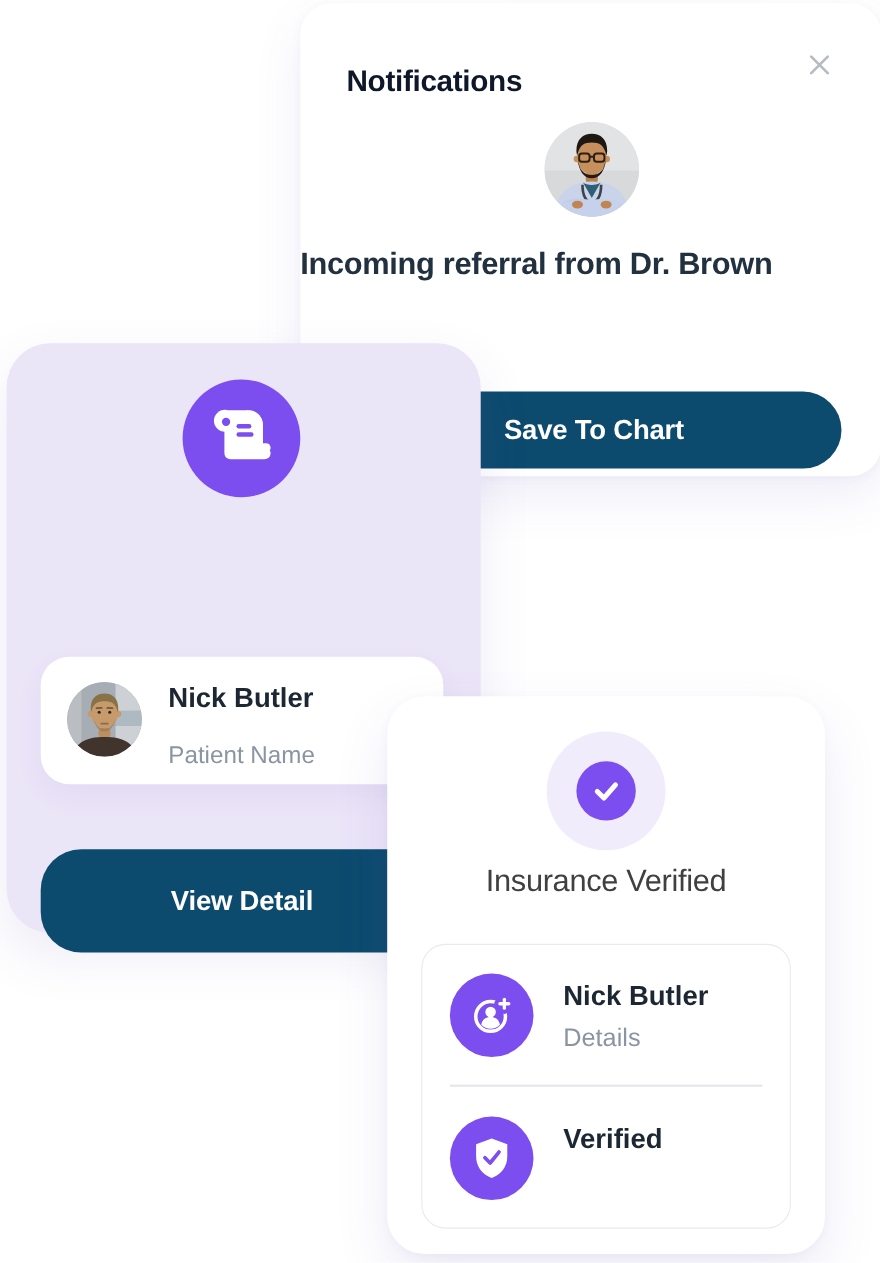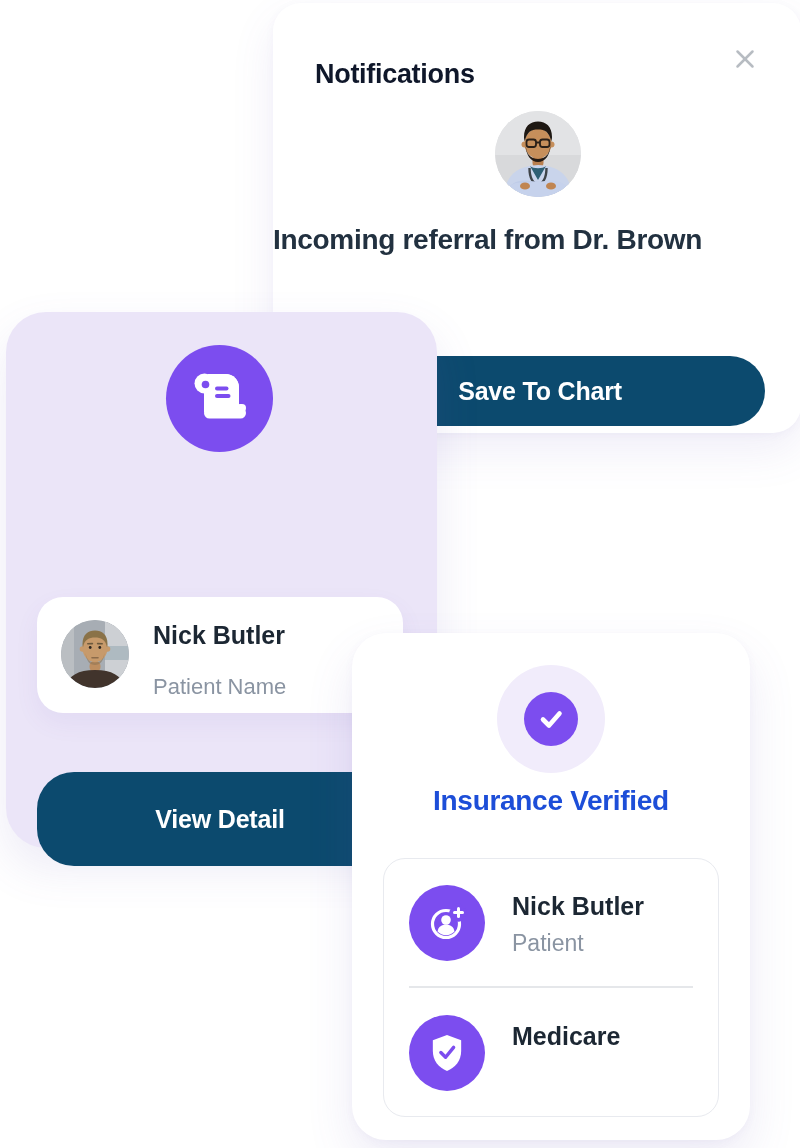--- a/index.html
+++ b/index.html
@@ -84,21 +84,21 @@
   .ins-badge-outer{
     position:absolute;left:145px;top:32px;width:108px;height:108px;border-radius:50%;
     background:#F1ECFB;display:flex;align-items:center;justify-content:center;
   }
   .ins-badge-inner{
     width:54px;height:54px;border-radius:50%;background:#7C4DEF;
     display:flex;align-items:center;justify-content:center;
   }
   .ins-title{
     position:absolute;left:0;top:152px;width:100%;text-align:center;
-    font-size:28px;font-weight:700;color:#1d4ed8;letter-spacing:-0.3px;
+    font-size:28px;font-weight:400;color:#404040;letter-spacing:-0.3px;
   }
   .ins-box{
     position:absolute;left:31px;top:225px;width:334px;height:257px;
     border:1.5px solid #E8EAEF;border-radius:22px;background:#ffffff;
   }
   .ins-row{position:absolute;left:0;width:100%;height:104px;}
   .ins-row-1{top:24px;}
   .ins-row-2{top:154px;}
   .ins-row-icon{
     position:absolute;left:25px;top:2px;width:76px;height:76px;border-radius:50%;
@@ -256,31 +256,31 @@
             <circle cx="20" cy="18" r="4.8" fill="#ffffff"></circle>
             <path d="M11.5 29.5 C12.5 24.5 15.8 22.5 20 22.5 C24.2 22.5 27.5 24.5 28.5 29.5 C26.3 31.9 23 33.2 20 33.2 C17 33.2 13.7 31.9 11.5 29.5 Z" fill="#ffffff"></path>
 
             <line x1="32.5" y1="5.5" x2="32.5" y2="15.5" stroke="#7C4DEF" stroke-width="8.5" stroke-linecap="round"></line>
             <line x1="27.5" y1="10.5" x2="37.5" y2="10.5" stroke="#7C4DEF" stroke-width="8.5" stroke-linecap="round"></line>
             <line x1="32.5" y1="6.5" x2="32.5" y2="14.5" stroke="#ffffff" stroke-width="3" stroke-linecap="round"></line>
             <line x1="28.5" y1="10.5" x2="36.5" y2="10.5" stroke="#ffffff" stroke-width="3" stroke-linecap="round"></line>
           </svg>
         </div>
         <div class="ins-row-title">Nick Butler</div>
-        <div class="ins-row-sub">Patient</div>
+        <div class="ins-row-sub">Details</div>
       </div>
 
       <div class="ins-divider"></div>
 
       <div class="ins-row ins-row-2">
         <div class="ins-row-icon">
           <svg width="34" height="40" viewBox="0 0 36 42">
             <path d="M18 2 L33 7.5 V19 C33 29.5 26.7 36.8 18 40 C9.3 36.8 3 29.5 3 19 V7.5 Z" fill="#ffffff"></path>
             <polyline points="11.5,20.5 16.5,25.5 25,15" fill="none" stroke="#7C4DEF" stroke-width="3.6" stroke-linecap="round" stroke-linejoin="round"></polyline>
           </svg>
         </div>
-        <div class="ins-row-title">Medicare</div>
+        <div class="ins-row-title">Verified</div>
       </div>
 
     </div>
   </div>
 
 </div>
 
 </body></html>

